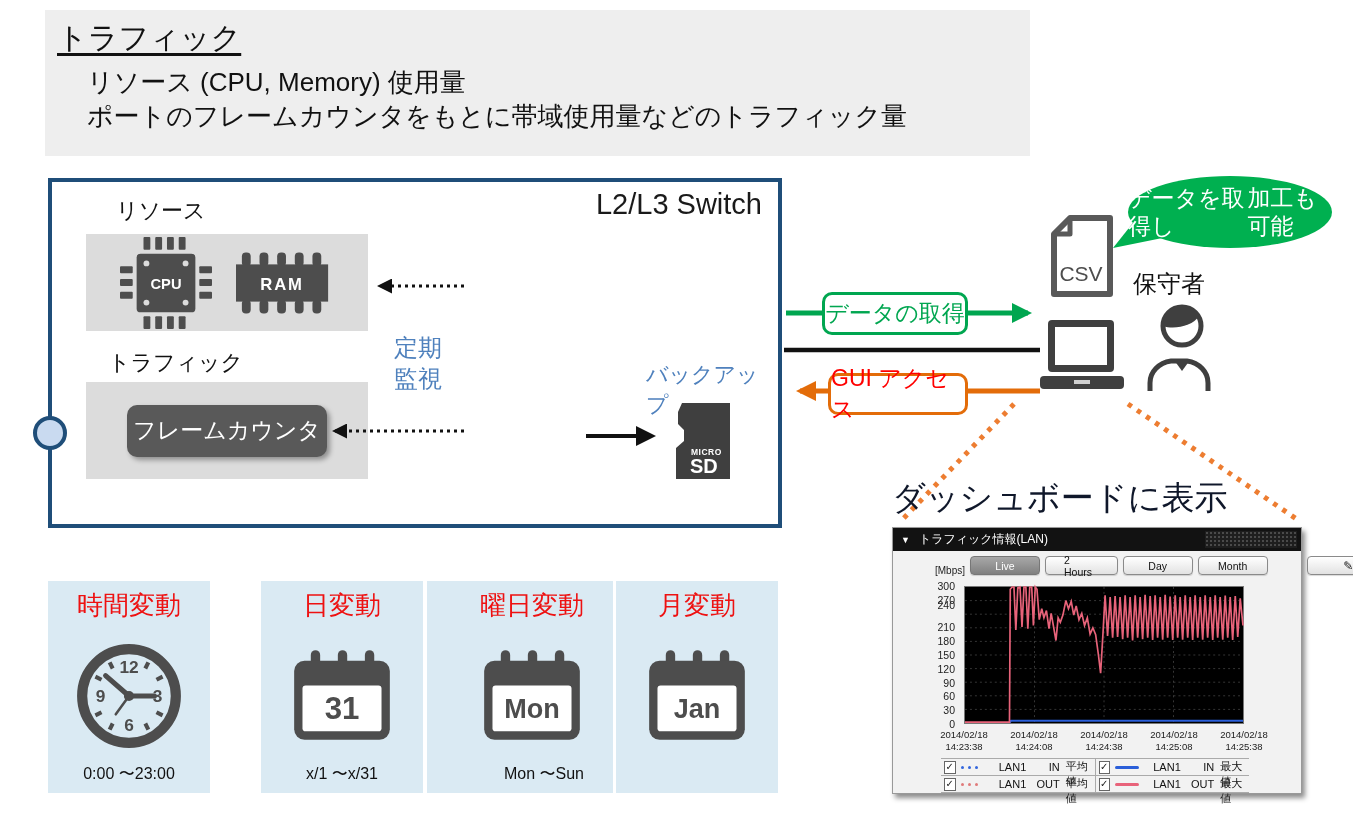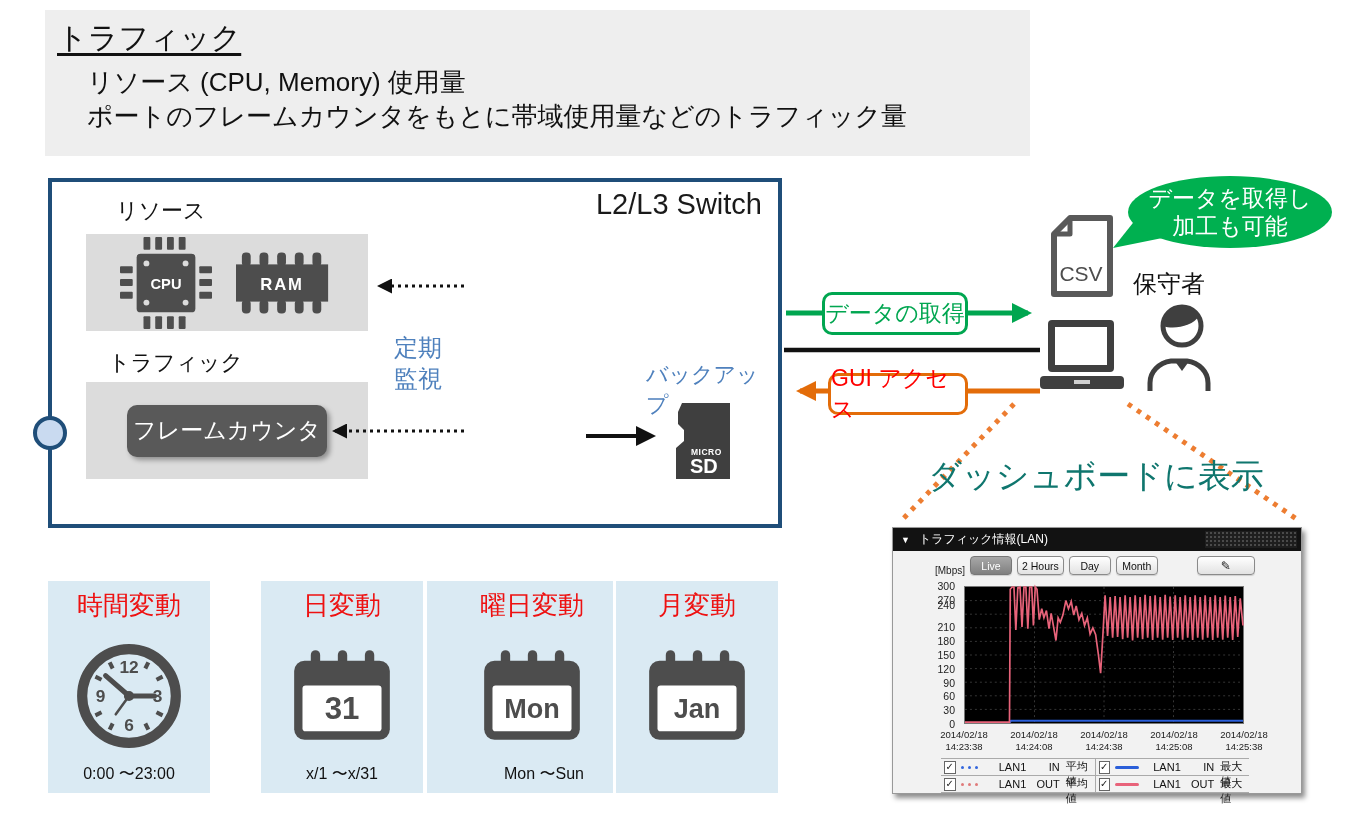--- a/index.html
+++ b/index.html
@@ -34,35 +34,35 @@
                background:#c9daf0;border:4px solid var(--navy);z-index:5;}
 
   
   .flow-label{position:absolute;background:#fff;border-radius:10px;display:flex;align-items:center;
               justify-content:center;z-index:4;font-size:23px;}
   .data-get{left:822px;top:292px;width:140px;height:37px;border:3px solid var(--green);color:var(--green);}
   .gui-access{left:828px;top:373px;width:134px;height:36px;border:3px solid var(--orange);color:var(--red);}
 
   
   .bubble{position:absolute;left:1128px;top:176px;width:204px;height:72px;background:var(--green2);
-          border-radius:50%;color:#fff;font-size:23px;line-height:1.22;display:flex;flex-direction:column;
+          border-radius:50%;color:#fff;font-size:23px;line-height:1.22;display:flex;flex-direction:row;
           align-items:center;justify-content:center;z-index:4;}
   .maintainer-label{position:absolute;left:1133px;top:268px;font-size:24px;}
-  .dash-caption{position:absolute;left:892px;top:454px;width:408px;text-align:center;font-size:33px;color:#0f766e;z-index:4;}
+  .dash-caption{position:absolute;left:892px;top:476px;width:408px;text-align:left;font-size:33px;color:#0f172a;z-index:4;}
 
   
   .panel{position:absolute;left:892px;top:527px;width:408px;height:265px;background:#f2f2f2;
          border:1px solid #999;box-shadow:3px 4px 5px rgba(0,0,0,.45);z-index:4;font-family:"Liberation Sans",sans-serif;}
   .titlebar{position:relative;height:23px;background:#121212;color:#fff;display:flex;align-items:center;padding-left:8px;}
   .collapse{font-size:9px;margin-right:9px;}
   .panel-title{font-size:12px;}
   .titlebar-handle{position:absolute;right:4px;top:3px;width:92px;height:17px;
       background-color:#1e1e1e;background-image:radial-gradient(#4a4a4a 1px,transparent 1px);background-size:4px 4px;}
   .toolbar{position:absolute;left:77px;top:28px;display:flex;gap:5px;align-items:center;}
-  .tb-btn{height:17px;padding:0 4px;min-width:32px;font-size:10.5px;border:1px solid #8a8a8a;border-radius:4px;
+  .tb-btn{height:17px;padding:0 18px;min-width:32px;font-size:10.5px;border:1px solid #8a8a8a;border-radius:4px;
           background:linear-gradient(#ffffff,#e2e2e2);color:#111;display:flex;align-items:center;justify-content:center;
           box-shadow:0 1px 1px rgba(0,0,0,.15);}
   .tb-btn.active{background:linear-gradient(#a8a8a8,#808080);color:#fff;border-color:#777;}
   .pencil-btn{margin-left:34px;width:48px;font-size:12px;}
   .mbps-label{position:absolute;left:42px;top:37px;font-size:10px;color:#222;}
   .ytick{position:absolute;left:0;width:62px;text-align:right;font-size:10.5px;color:#222;transform:translateY(-50%);}
   .plot{position:absolute;left:71px;top:58px;width:280px;height:138px;background:#000;border:1px solid #777;box-sizing:border-box;}
   .plot svg{display:block;}
   .xtick{position:absolute;top:201px;width:70px;text-align:center;font-size:9.5px;line-height:1.25;color:#222;}
   .legend{position:absolute;left:48px;top:230px;width:308px;color:#111;}

